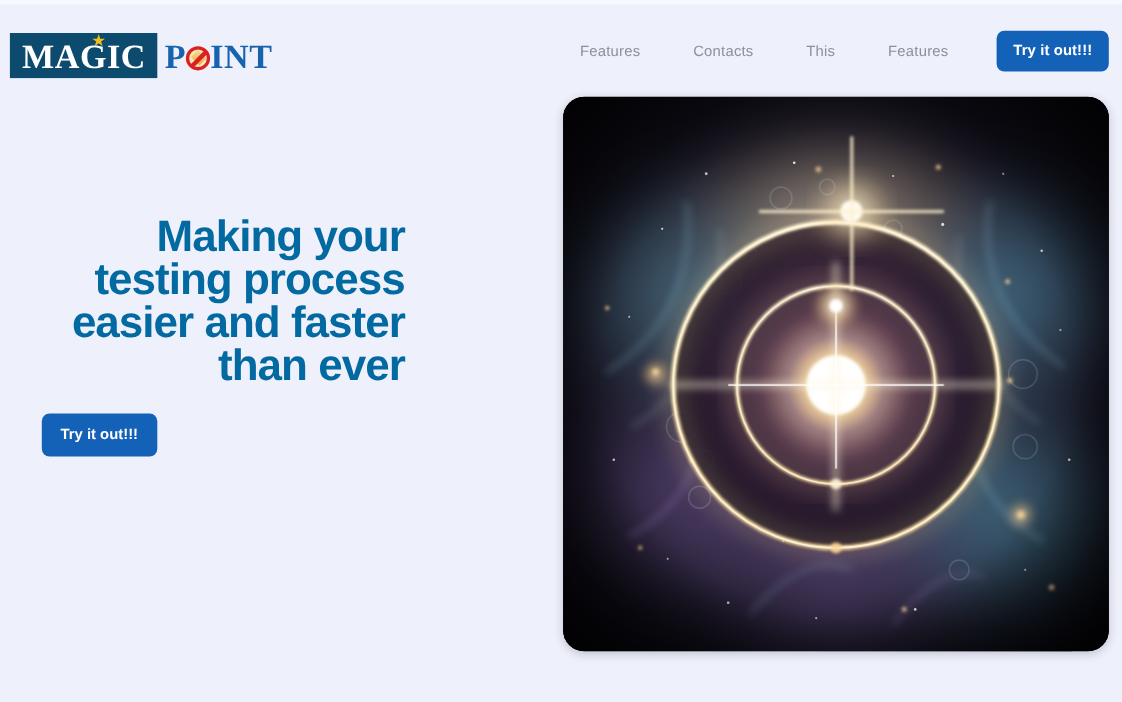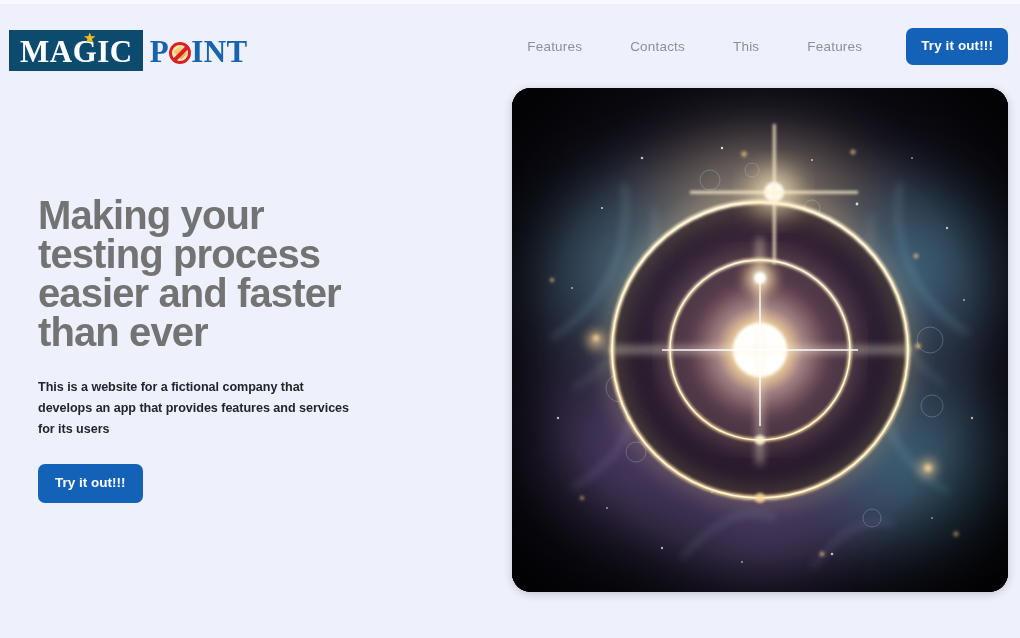--- a/index.html
+++ b/index.html
@@ -170,23 +170,24 @@
     position: absolute;
     left: 38px;
     top: 196px;
     width: 400px;
   }
   .headline {
     margin: 0;
     font-size: 40px;
     line-height: 39px;
     font-weight: 700;
-    color: #737373;
+    color: #0369a1;
     letter-spacing: -0.9px;
     max-width: 330px;
+    text-align: right;
   }
   .subtext {
     margin: 25px 0 0 0;
     font-size: 12.6px;
     line-height: 21px;
     color: #22262c;
     font-weight: 600;
     max-width: 320px;
     letter-spacing: -0.05px;
   }
@@ -248,21 +249,20 @@
       <span class="nav-link">Contacts</span>
       <span class="nav-link">This</span>
       <span class="nav-link">Features</span>
       <button class="btn-primary">Try it out!!!</button>
     </div>
 
   </div>
 
   <div class="hero-text">
     <h1 class="headline">Making your testing process easier and faster than ever</h1>
-    <p class="subtext">This is a website for a fictional company that develops an app that provides features and services for its users</p>
     <button class="hero-cta">Try it out!!!</button>
   </div>
 
   <div class="hero-image">
     <svg viewBox="0 0 496 504" preserveAspectRatio="xMidYMid slice">
       <defs>
         <radialGradient id="bgneb" cx="50%" cy="48%" r="72%">
           <stop offset="0%" stop-color="#3a2d4e"></stop>
           <stop offset="38%" stop-color="#241f33"></stop>
           <stop offset="70%" stop-color="#0e0d16"></stop>

